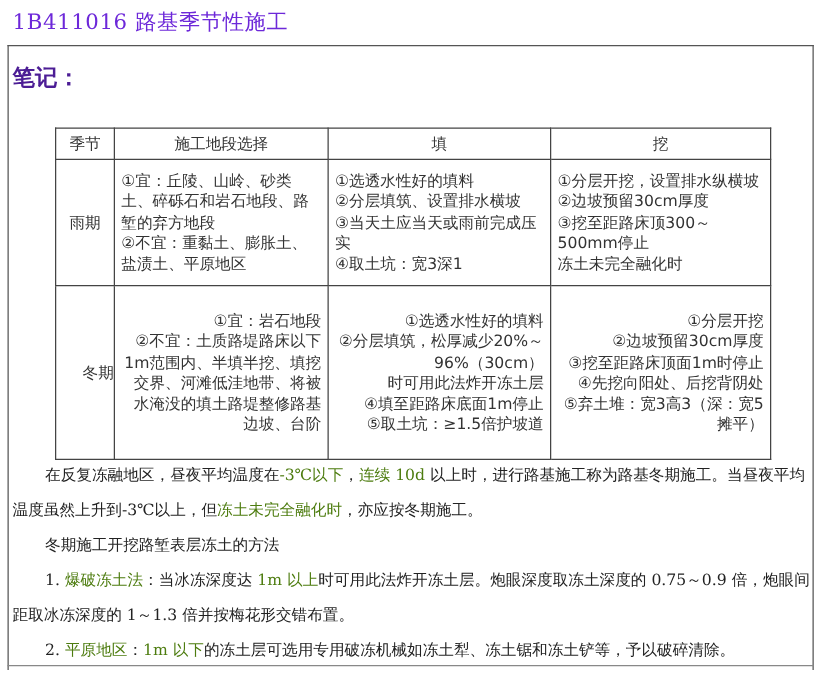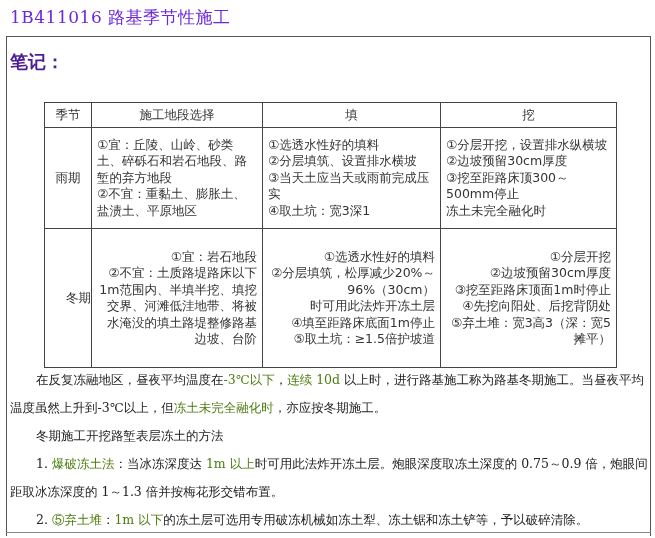--- a/index.html
+++ b/index.html
@@ -92,15 +92,15 @@
   </tr>
 </tbody>
   </table>
 
 <div class="para p1"><span>在反复冻融地区，昼夜平均温度在</span><span class="red">-3℃以下</span><span>，</span><span class="red">连续 10d</span><span> 以上时，进行路基施工称为路基冬期施工。当昼夜平均温度虽然上升到-3℃以上，但</span><span class="red">冻土未完全融化时</span><span>，亦应按冬期施工。</span></div>
 
 <div class="para p3">冬期施工开挖路堑表层冻土的方法</div>
 
 <div class="para p4"><span>1. </span><span class="red">爆破冻土法</span><span>：当冰冻深度达 </span><span class="red">1m 以上</span><span>时可用此法炸开冻土层。炮眼深度取冻土深度的 0.75～0.9 倍，炮眼间距取冰冻深度的 1～1.3 倍并按梅花形交错布置。</span></div>
 
-<div class="para p5"><span>2. </span><span class="red">⑤弃土堆</span><span>：</span><span class="red">1m 以下</span><span>的冻土层可选用专用破冻机械如冻土犁、冻土锯和冻土铲等，予以破碎清除。</span></div>
+<div class="para p5"><span>2. </span><span class="red">平原地区</span><span>：</span><span class="red">1m 以下</span><span>的冻土层可选用专用破冻机械如冻土犁、冻土锯和冻土铲等，予以破碎清除。</span></div>
 
 <div class="bottom-line"></div>
 
 </body></html>

